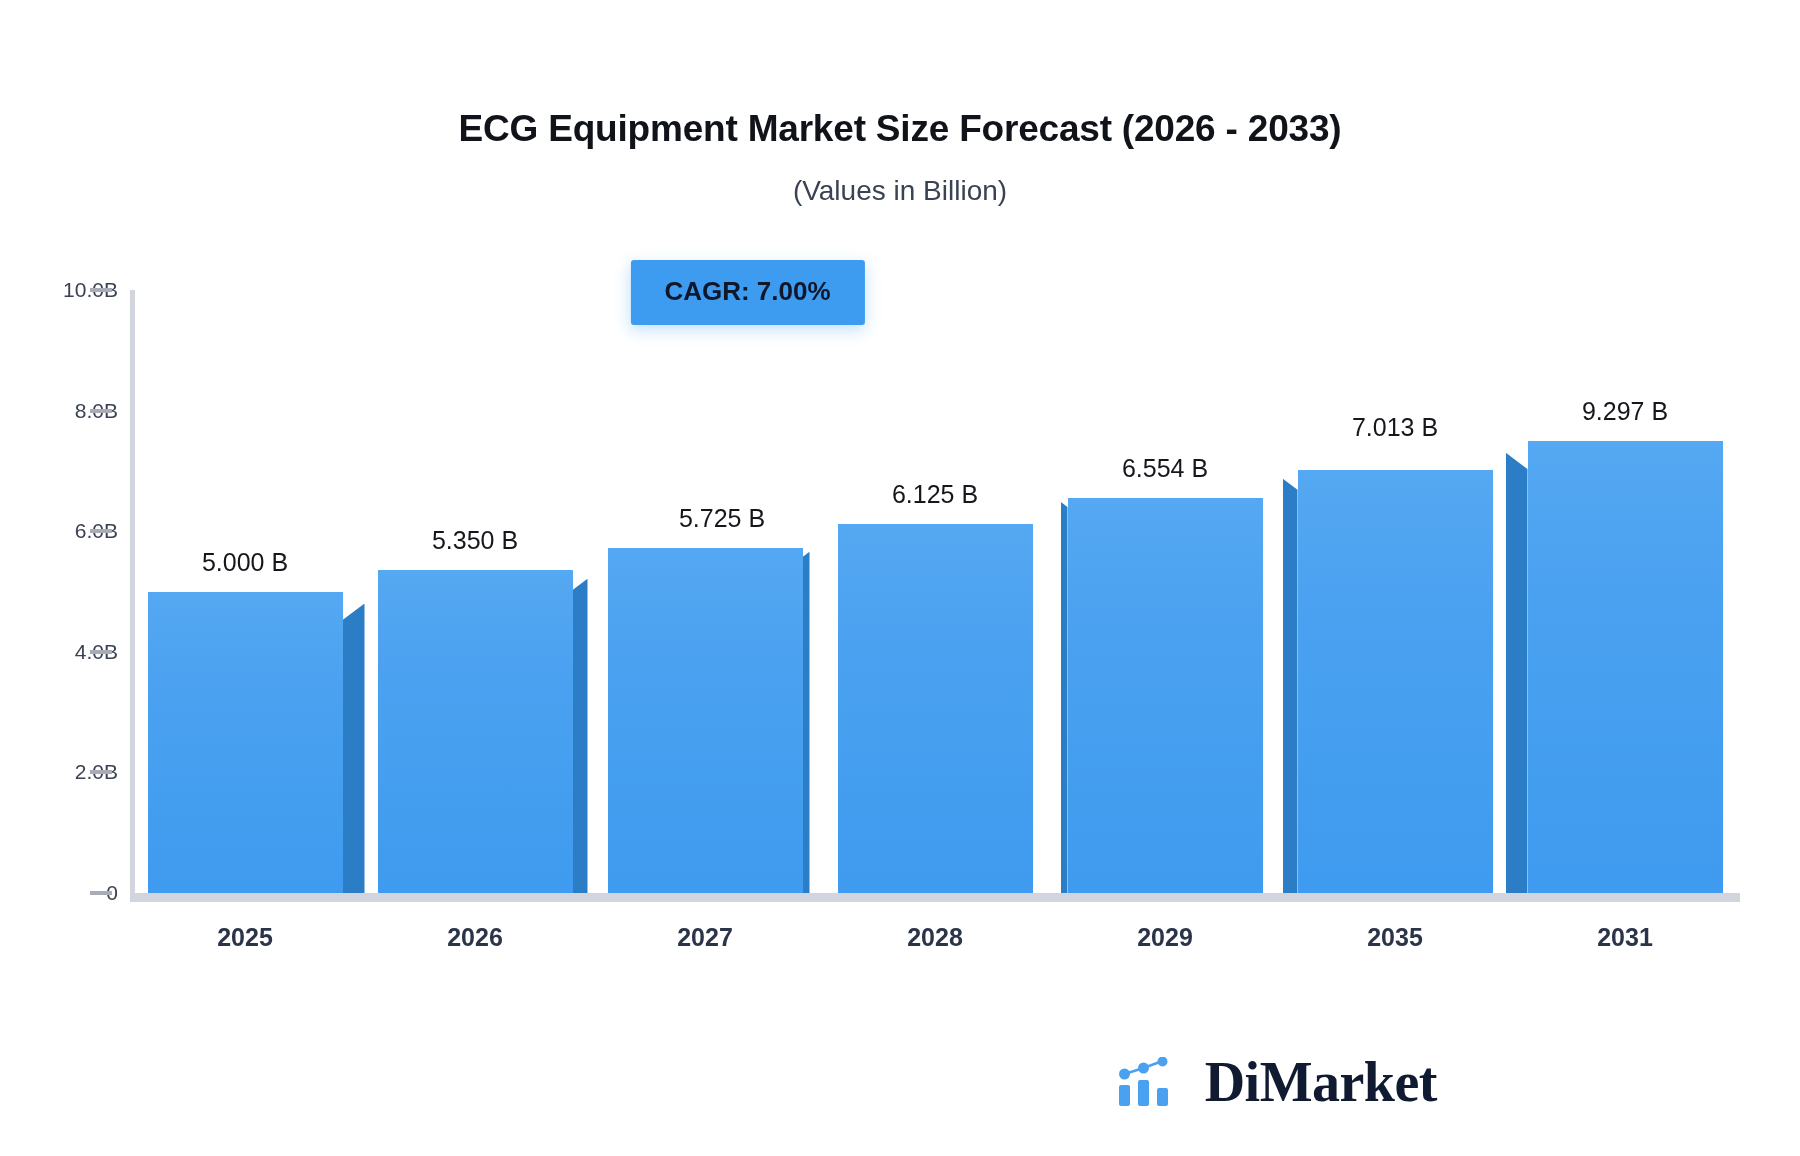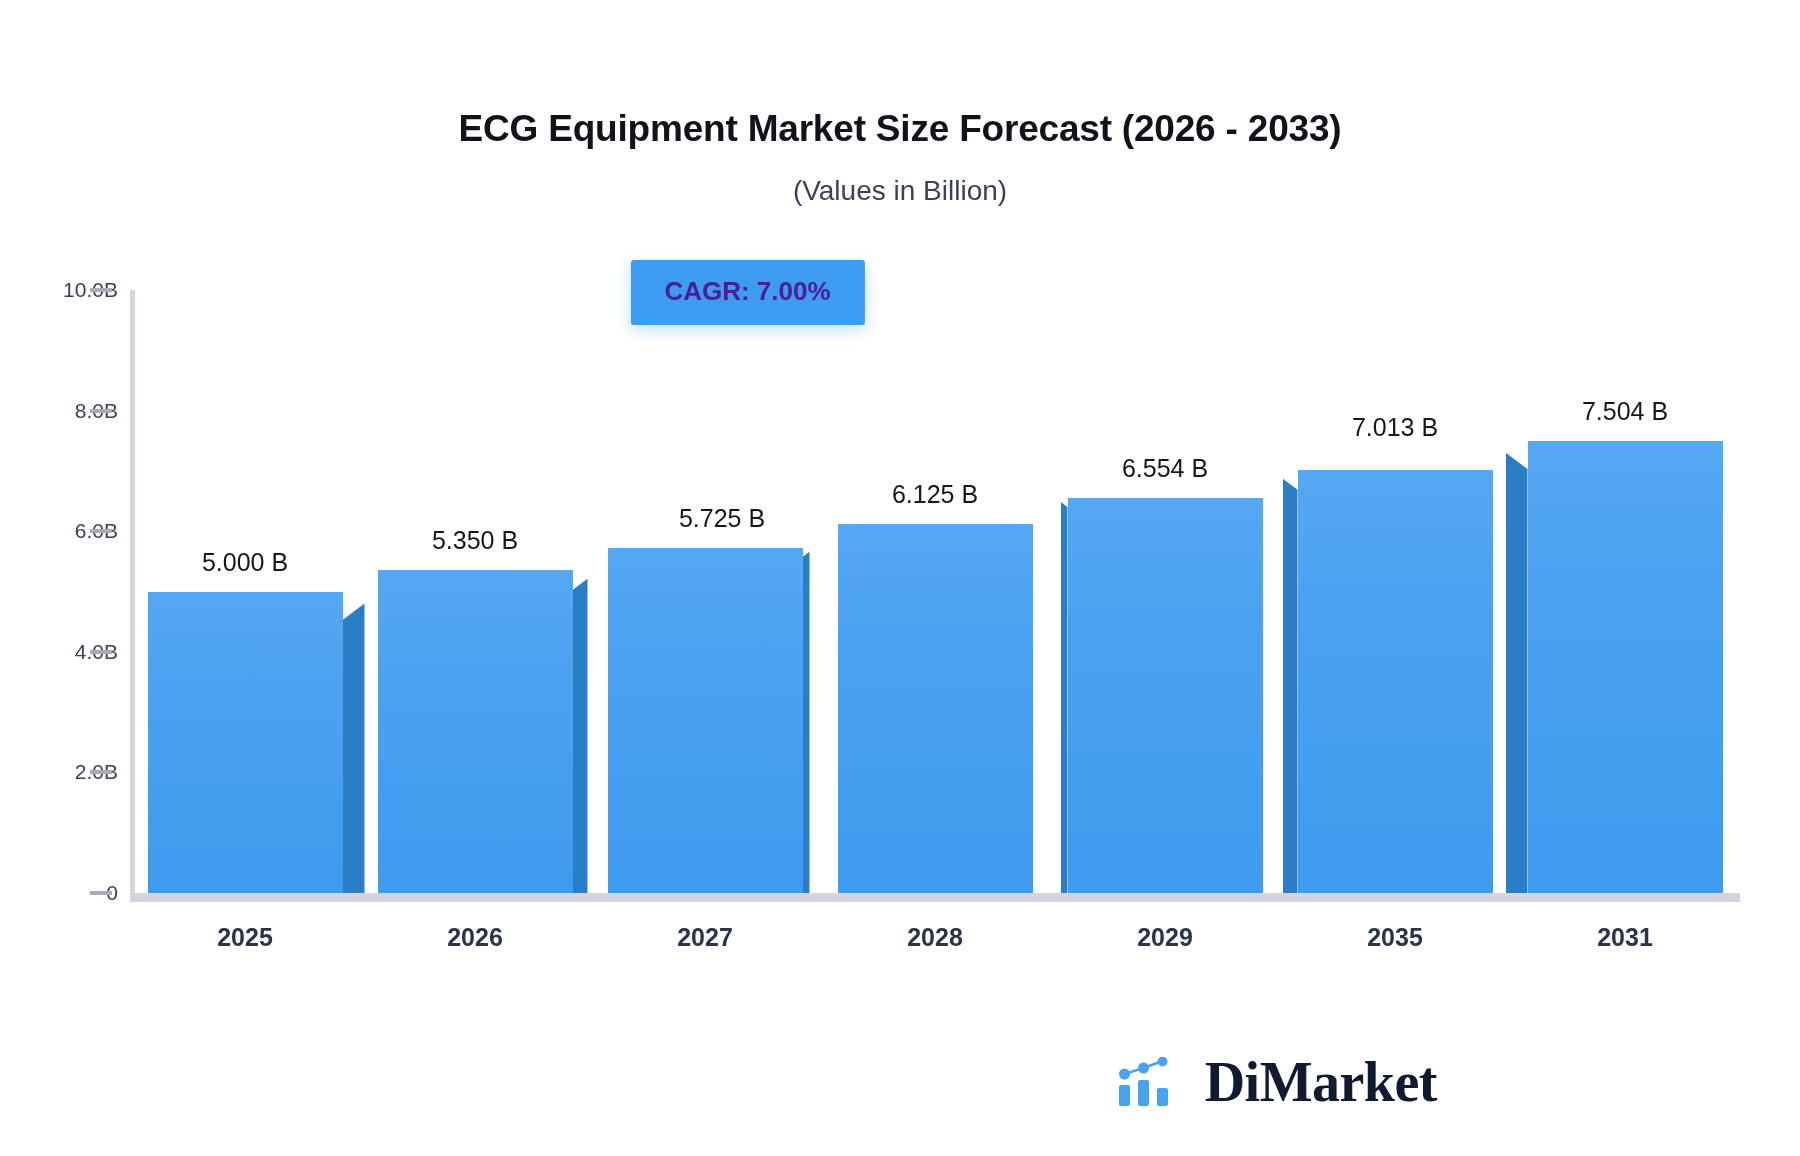--- a/index.html
+++ b/index.html
@@ -41,21 +41,21 @@
     color: #3b4253;
   }
 
   
   #cagr-badge {
     position: absolute;
     top: 260px;
     left: 50%;
     transform: translateX(-50%);
     background: #3d9bf0;
-    color: #4c1d95;
+    color: #0f172a;
     font-size: 26px;
     font-weight: bold;
     padding: 16px 34px 18px 34px;
     border-radius: 3px;
     box-shadow: 0 5px 16px rgba(61,155,240,0.30);
     white-space: nowrap;
   }
 
   
   
@@ -252,14 +252,14 @@
     </svg>
     <div id="logo-text">DiMarket</div>
   </div>
 
 <div class="bar-value" style="left: 245px; top: 547.5px; position: absolute;">5.000 B</div>
     <div class="bar-value" style="left: 475px; top: 526.395px; position: absolute;">5.350 B</div>
     <div class="bar-value" style="left: 705px; top: 503.783px; position: absolute; margin-left: 17px;">5.725 B</div>
     <div class="bar-value" style="left: 935px; top: 479.662px; position: absolute;">6.125 B</div>
     <div class="bar-value" style="left: 1165px; top: 453.794px; position: absolute;">6.554 B</div>
     <div class="bar-value" style="left: 1395px; top: 413px; position: absolute;">7.013 B</div>
-    <div class="bar-value" style="left: 1625px; top: 396.509px; position: absolute;">7.504 B</div>
+    <div class="bar-value" style="left: 1625px; top: 396.509px; position: absolute;">9.297 B</div>
   </div>
 
 </body></html>

